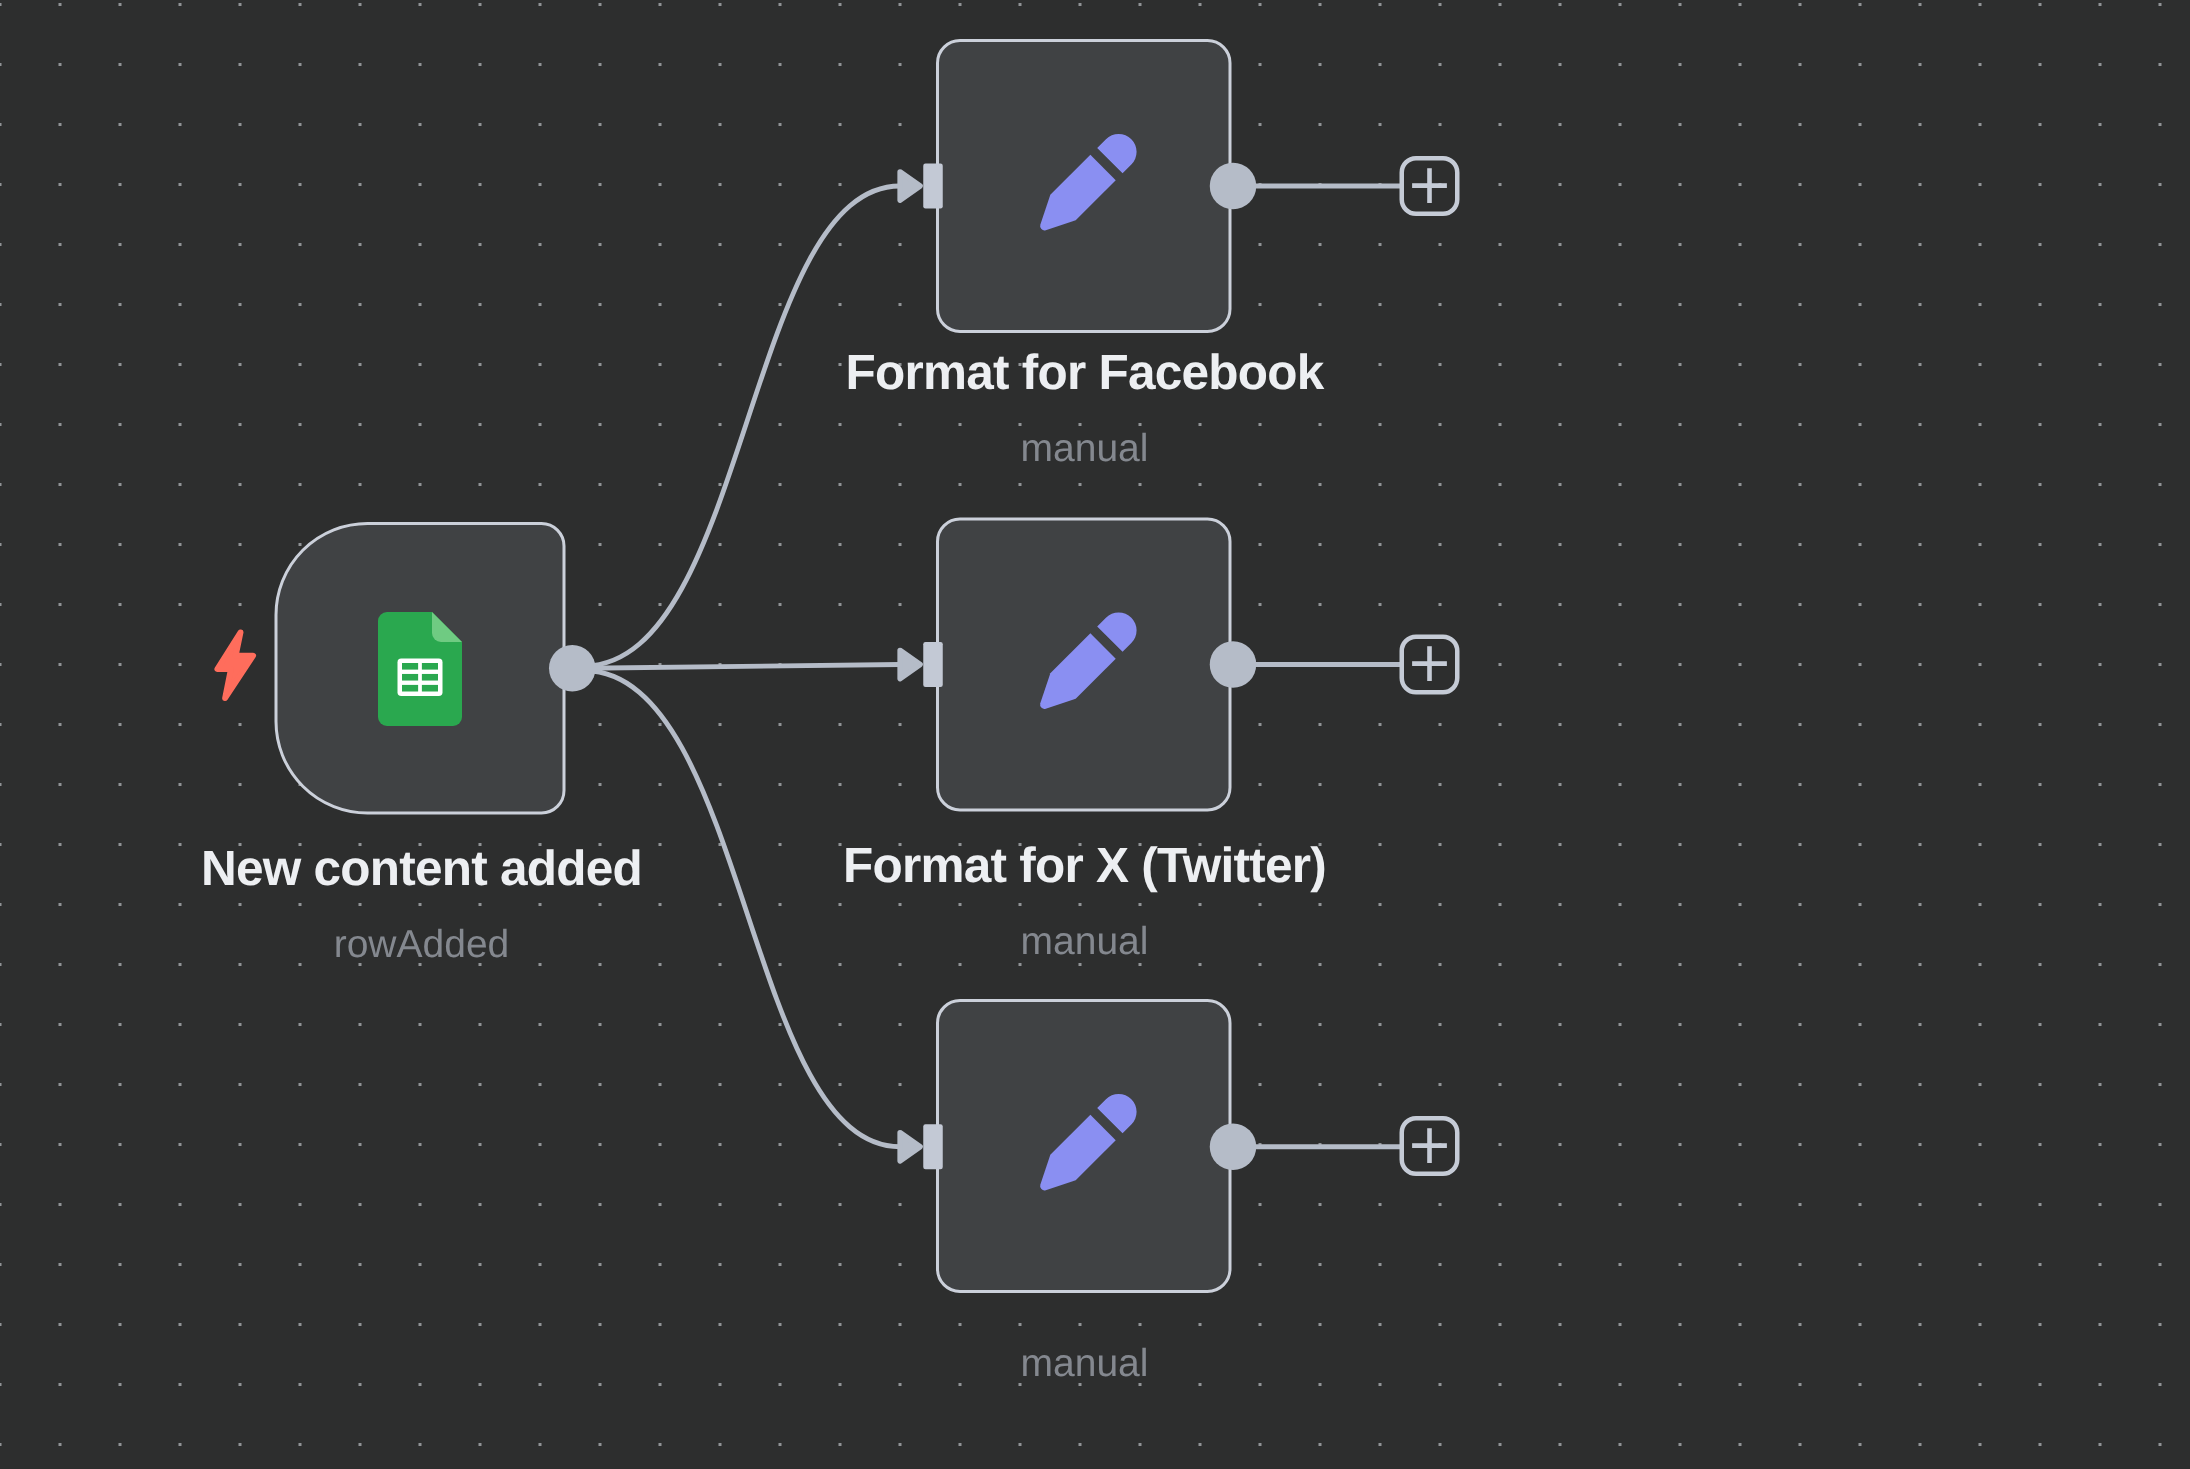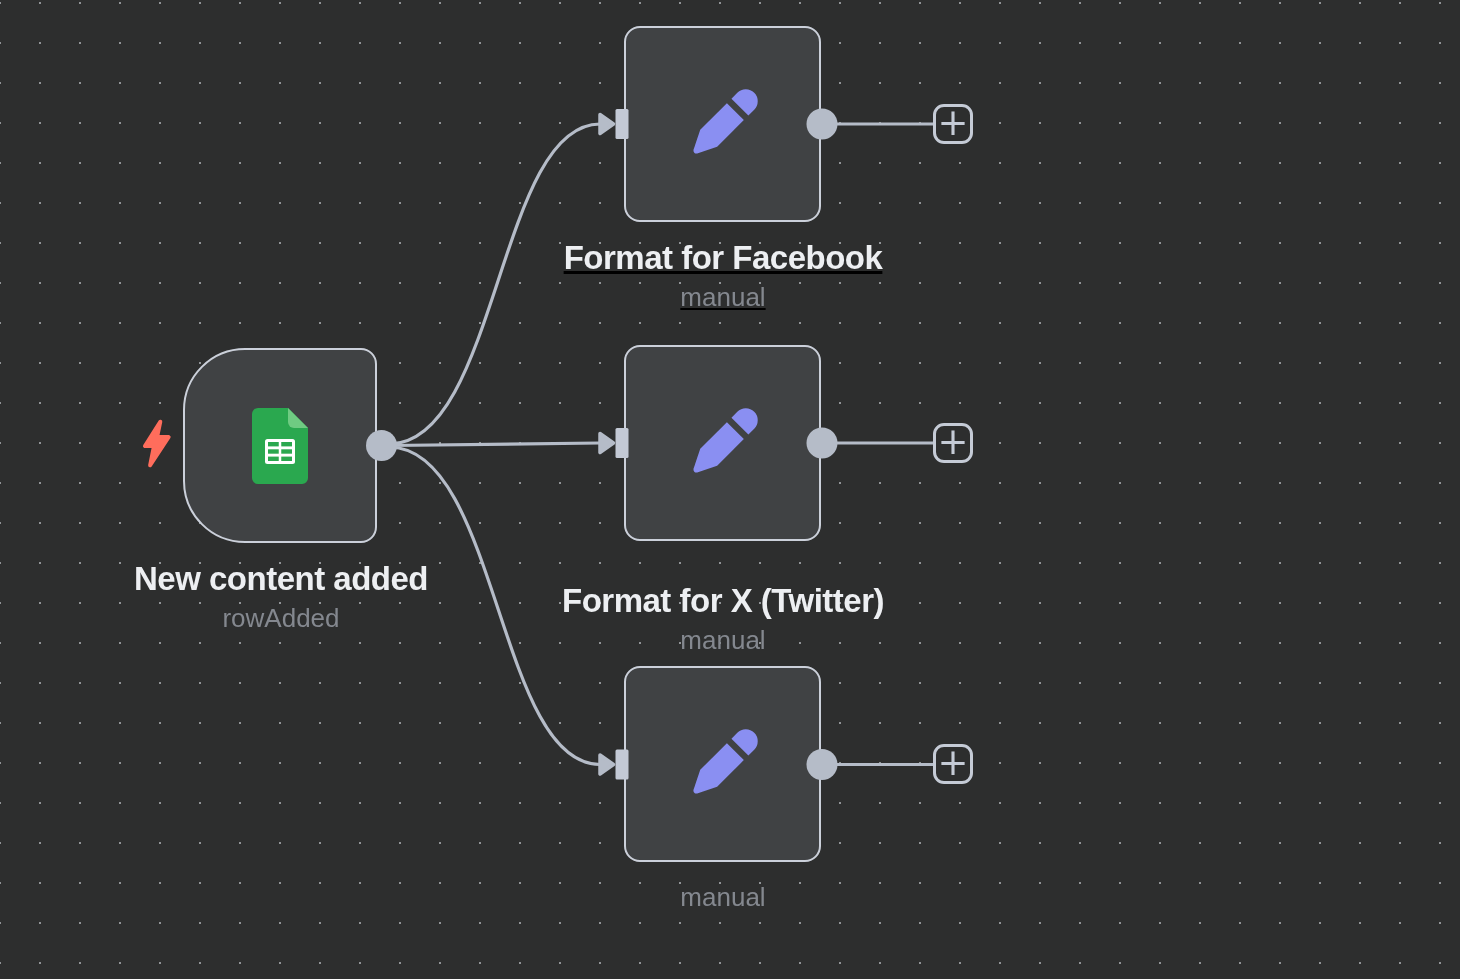--- a/index.html
+++ b/index.html
@@ -64,29 +64,29 @@
   .sheets-table{fill:var(--sheets-table);}
   .sheets-cell{fill:var(--sheets-green);}
 
   .pencil-icon{width:92px;height:92px;}
   .pencil-shape{fill:var(--pencil);}
 
   .node-label{
     position:absolute;z-index:2;width:600px;text-align:center;pointer-events:none;
   }
   .label-trigger{left:-19px;top:559px;}   
-  .label-facebook{left:423px;top:238px;text-decoration:underline;}  
-  .label-twitter{left:423px;top:581px;}
+  .label-facebook{left:423px;top:228px;}  
+  .label-twitter{left:423px;top:557px;}
   .label-linkedin{left:423px;top:878px;}
   .node-title{
     font-size:33px;line-height:40px;font-weight:700;letter-spacing:-0.5px;
     color:var(--title);white-space:nowrap;
   }
   .node-subtitle{
-    margin-top:3px;font-size:26px;line-height:32px;font-weight:400;
+    margin-top:14px;font-size:26px;line-height:32px;font-weight:400;
     color:var(--subtitle);white-space:nowrap;
   }
 
   .plus-btn{
     position:absolute;z-index:3;width:40px;height:40px;
     border:3.5px solid var(--plus);border-radius:11px;
     background:transparent;
     display:flex;align-items:center;justify-content:center;
     cursor:pointer;
   }

